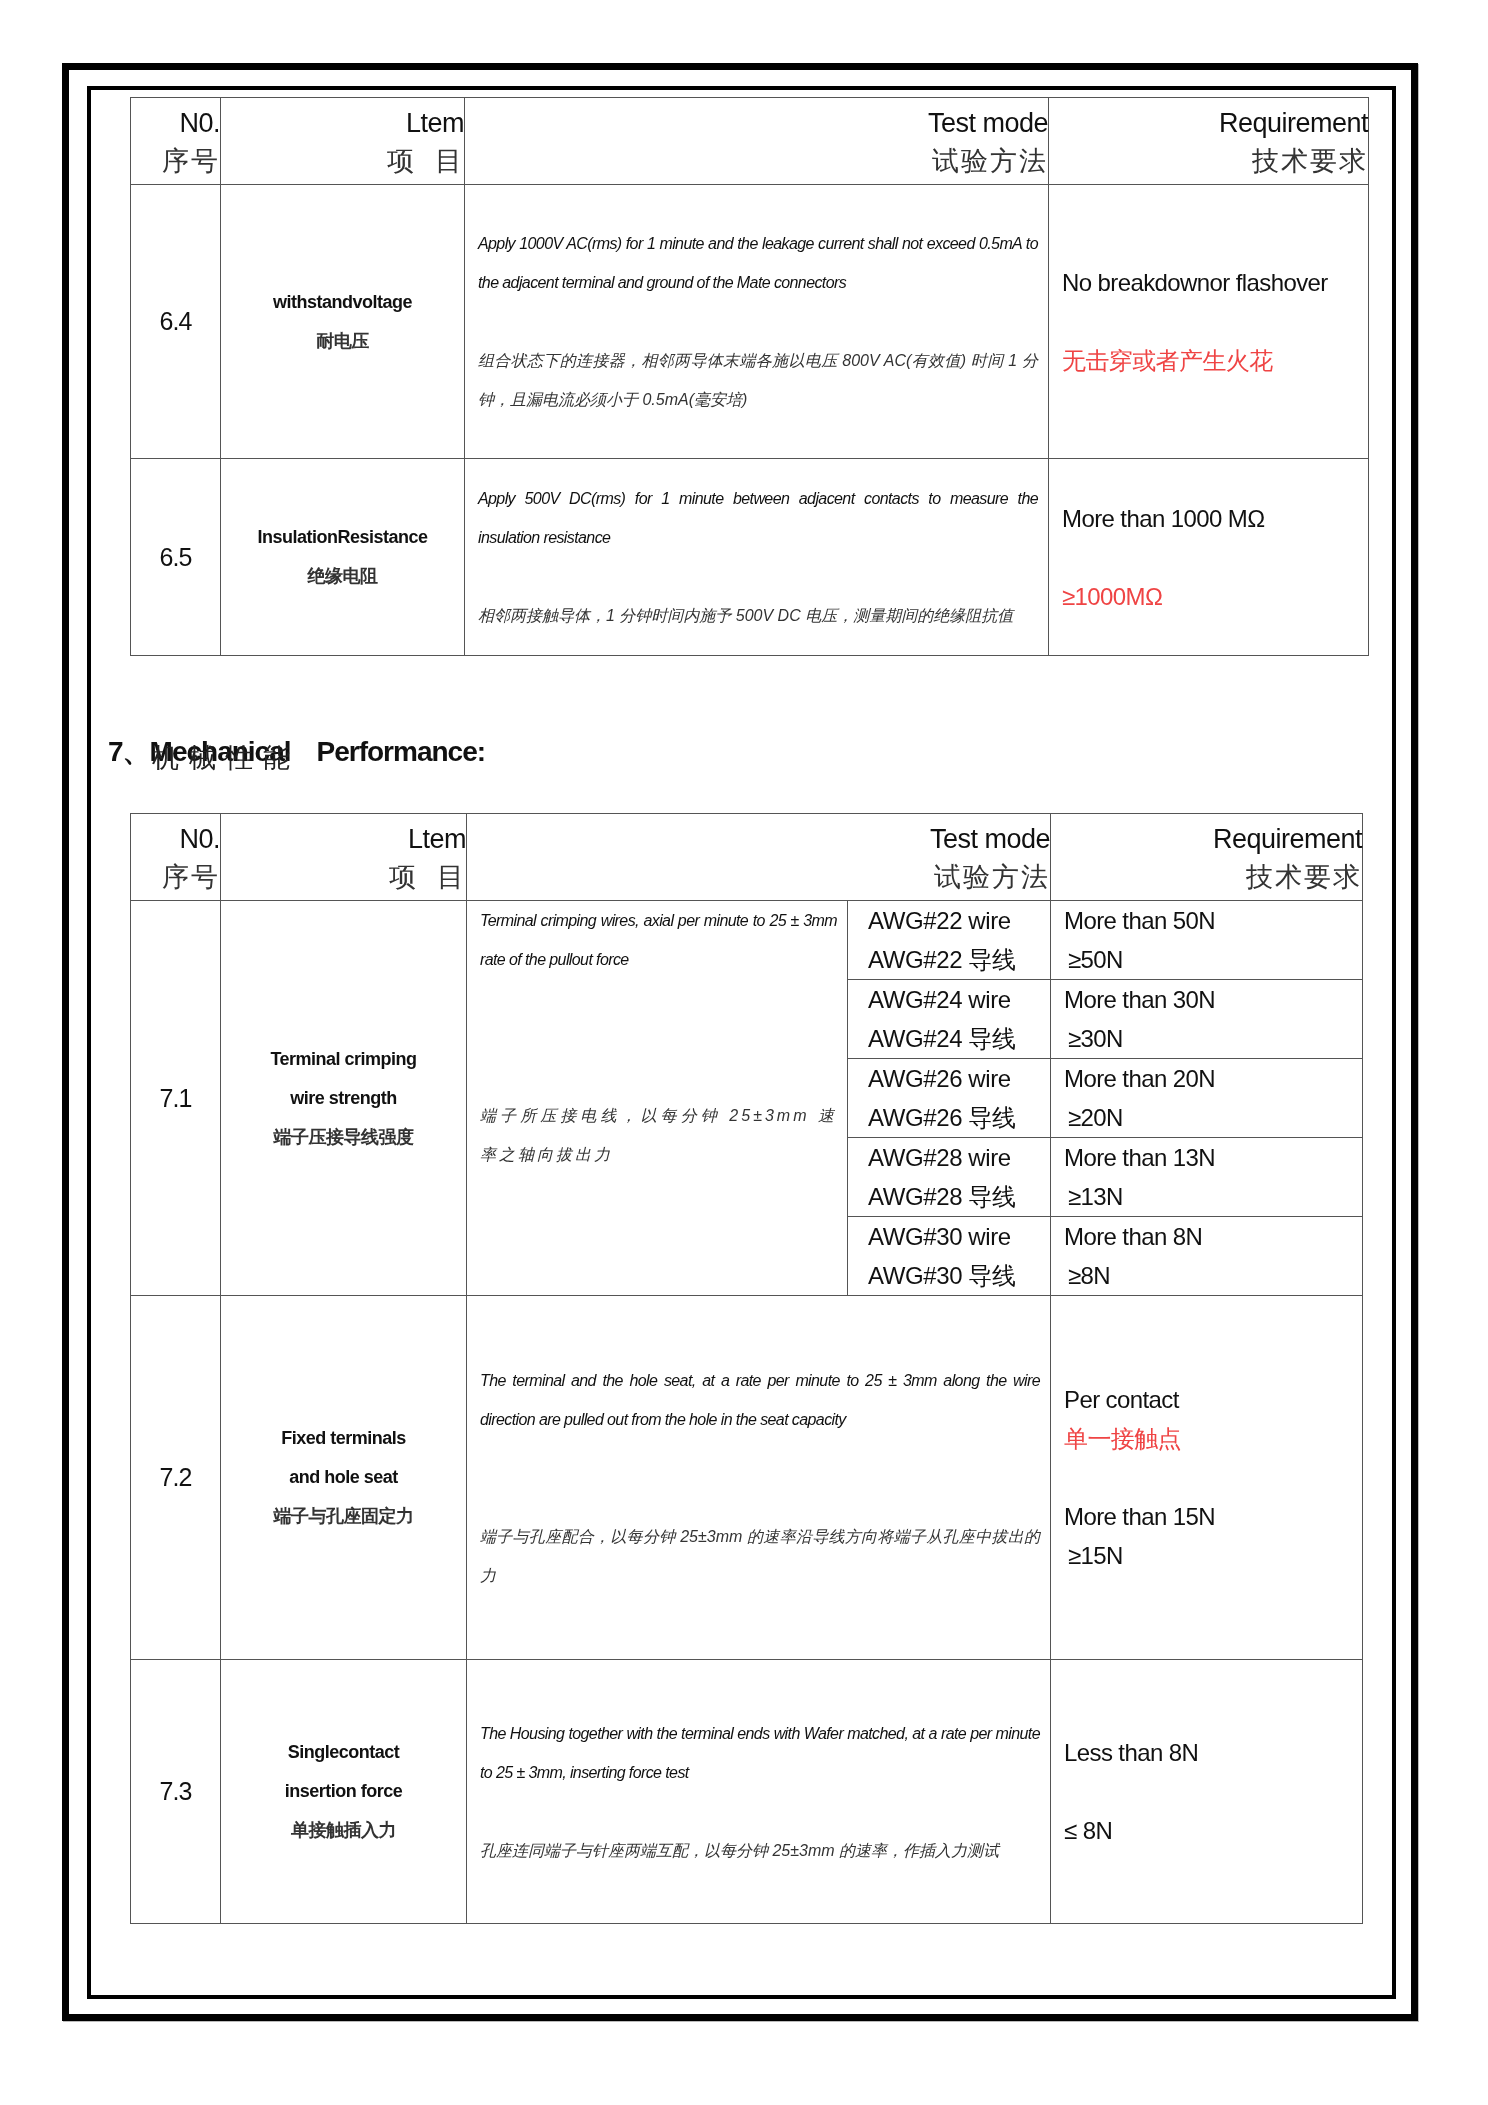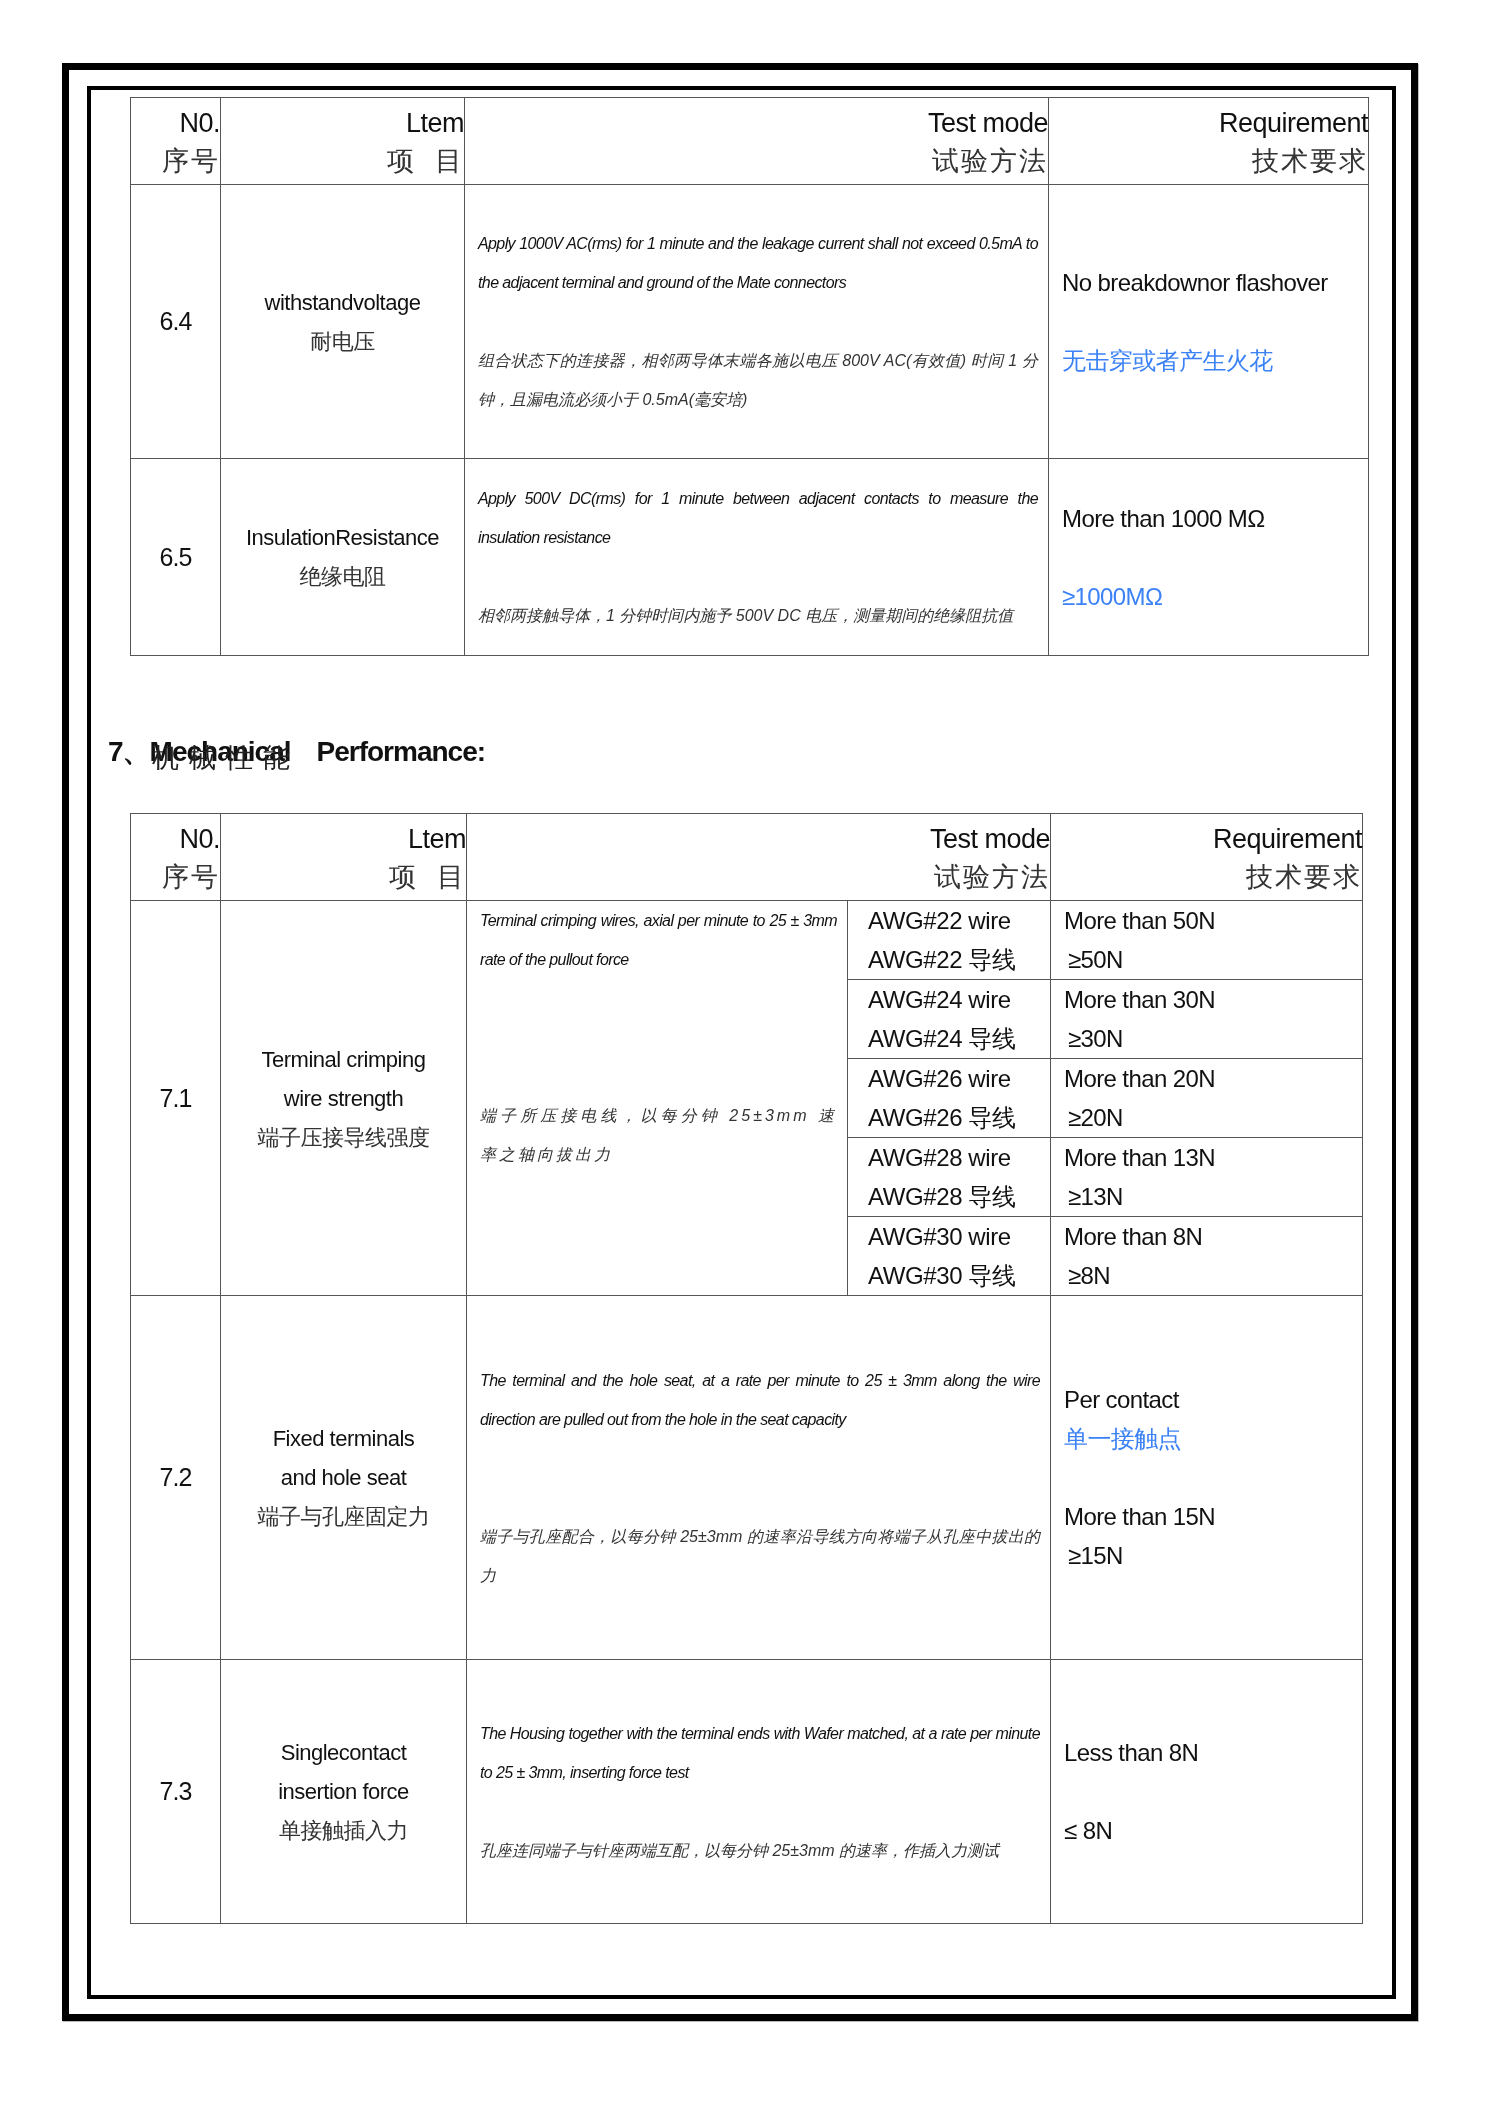--- a/index.html
+++ b/index.html
@@ -9,26 +9,26 @@
                  border: 7px solid #000; box-sizing: border-box; box-shadow: 1px 1px 0 #bbb; }
   .inner-frame { position: absolute; left: 87px; top: 86px; width: 1309px; height: 1913px;
                  border: 4px solid #000; box-sizing: border-box; }
   table { position: absolute; border-collapse: collapse; table-layout: fixed; }
   td, th { border: 1.5px solid #555; padding: 0; vertical-align: middle; font-weight: normal; }
   .t1 { left: 130px; top: 97px; width: 1238px; }
   .t2 { left: 130px; top: 813px; width: 1232px; }
   .hd { text-align: right; font-size: 27px; line-height: 38px; padding: 4px 0 2px; letter-spacing: -0.5px; }
   .hd .zh { color: #333; letter-spacing: 2px; }
   .num { text-align: center; font-size: 25px; letter-spacing: -1px; }
-  .item { text-align: center; font-size: 22px; line-height: 39px; letter-spacing: -0.5px; }
+  .item { text-align: center; font-size: 18px; line-height: 39px; letter-spacing: -0.5px; font-weight: bold; }
   .item .zh { color: #333; }
   .mode { font-size: 16px; line-height: 39px; padding: 0 10px 0 13px; letter-spacing: -0.6px; text-align: justify; font-style: italic; }
   .mode .zh { color: #333; letter-spacing: 0; }
   .req { font-size: 24px; line-height: 39px; padding: 0 10px 0 13px; letter-spacing: -0.6px; }
-  .req .zh { color: #3b82f6; }
+  .req .zh { color: #ef4444; }
   .gap { height: 39px; }
   .awg { font-size: 24px; line-height: 39px; padding: 0 0 0 20px; letter-spacing: -0.4px; margin-top: 19px; }
   .awg .zh { color: #111; }
   .section-title { position: absolute; left: 108px; top: 733px; font-size: 28px; font-weight: bold;
                    letter-spacing: -1px; }
   .section-title .gap-space { display: inline-block; width: 26px; }
   .section-sub { position: absolute; left: 152px; top: 740px; font-size: 27px; color: #222; letter-spacing: 10px; }
   .block { display: block; }
 </style>
 </head>

